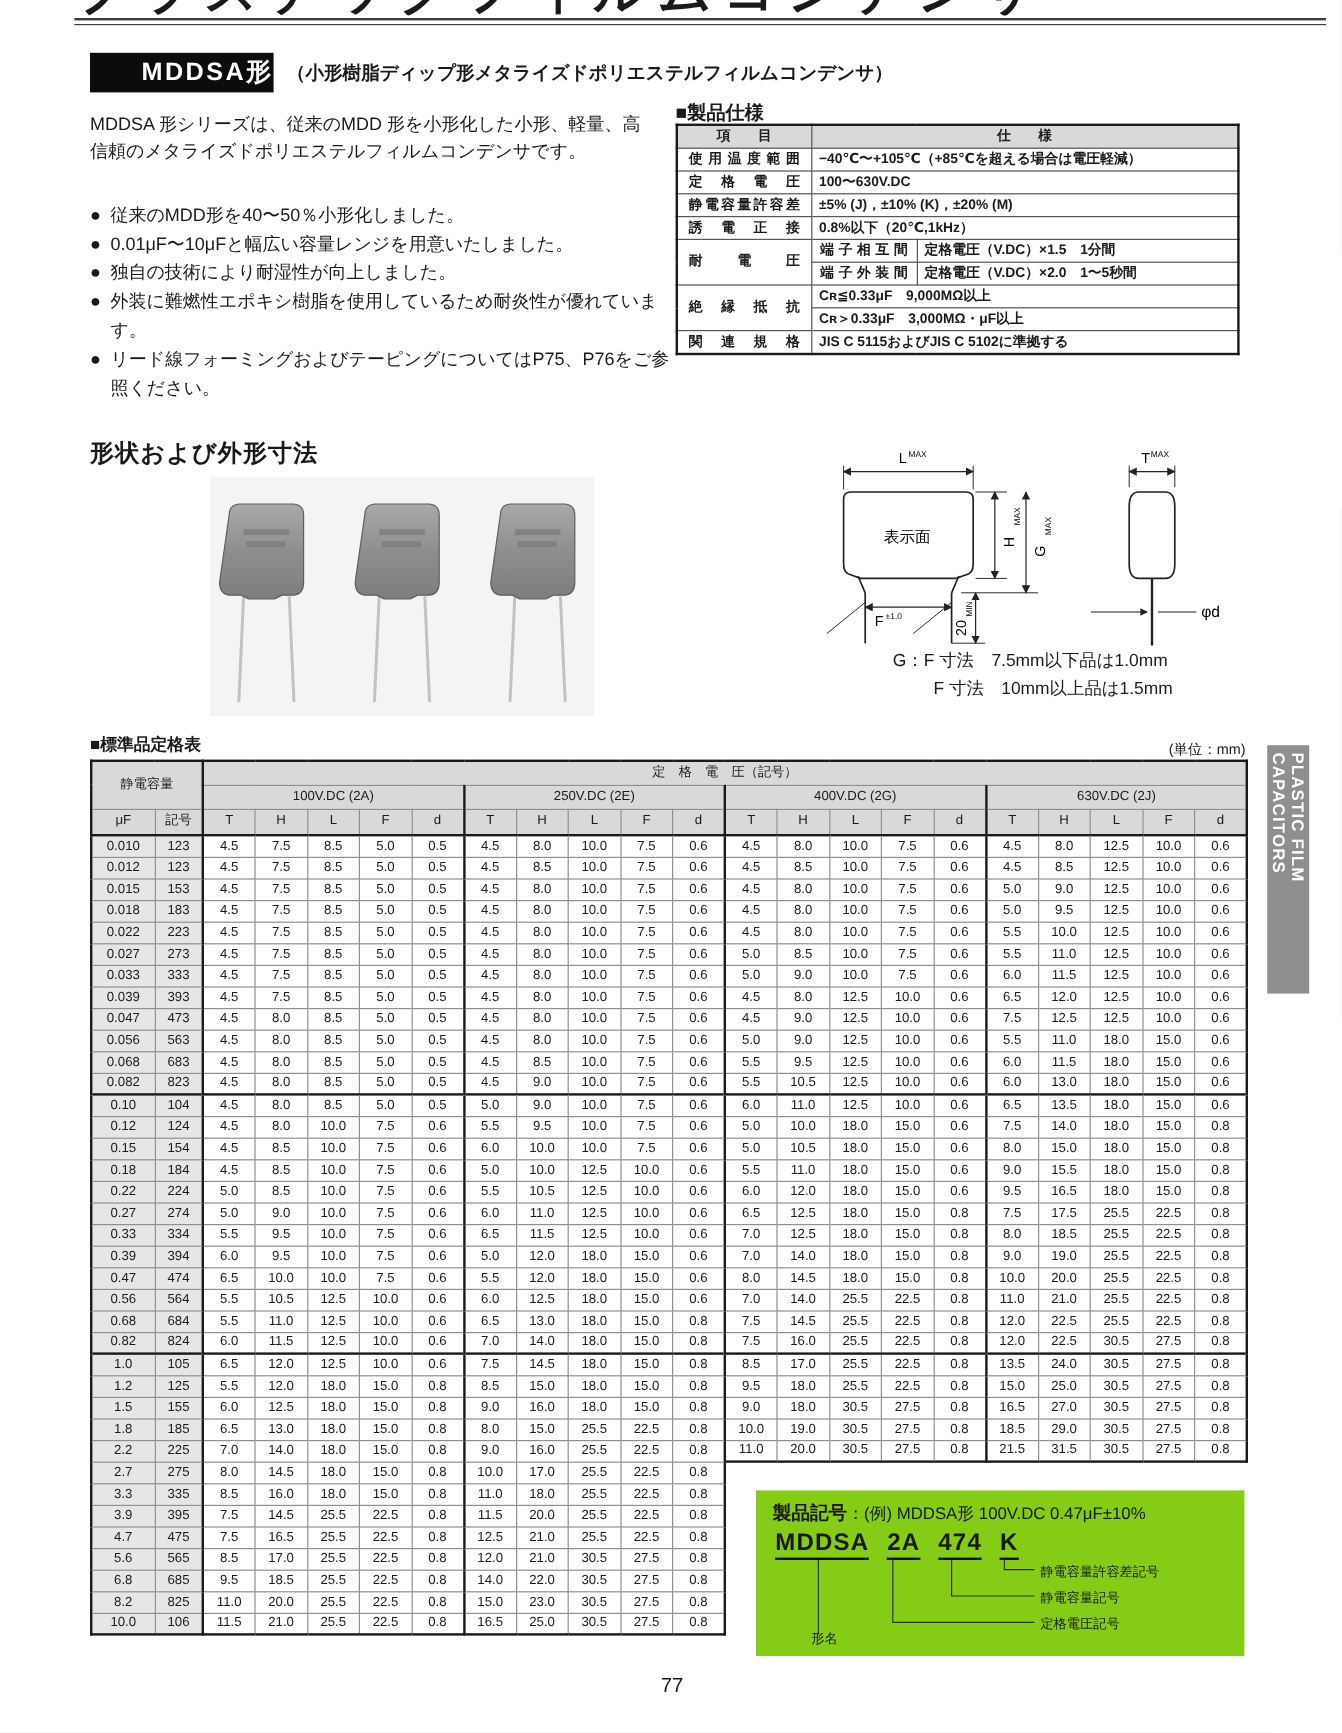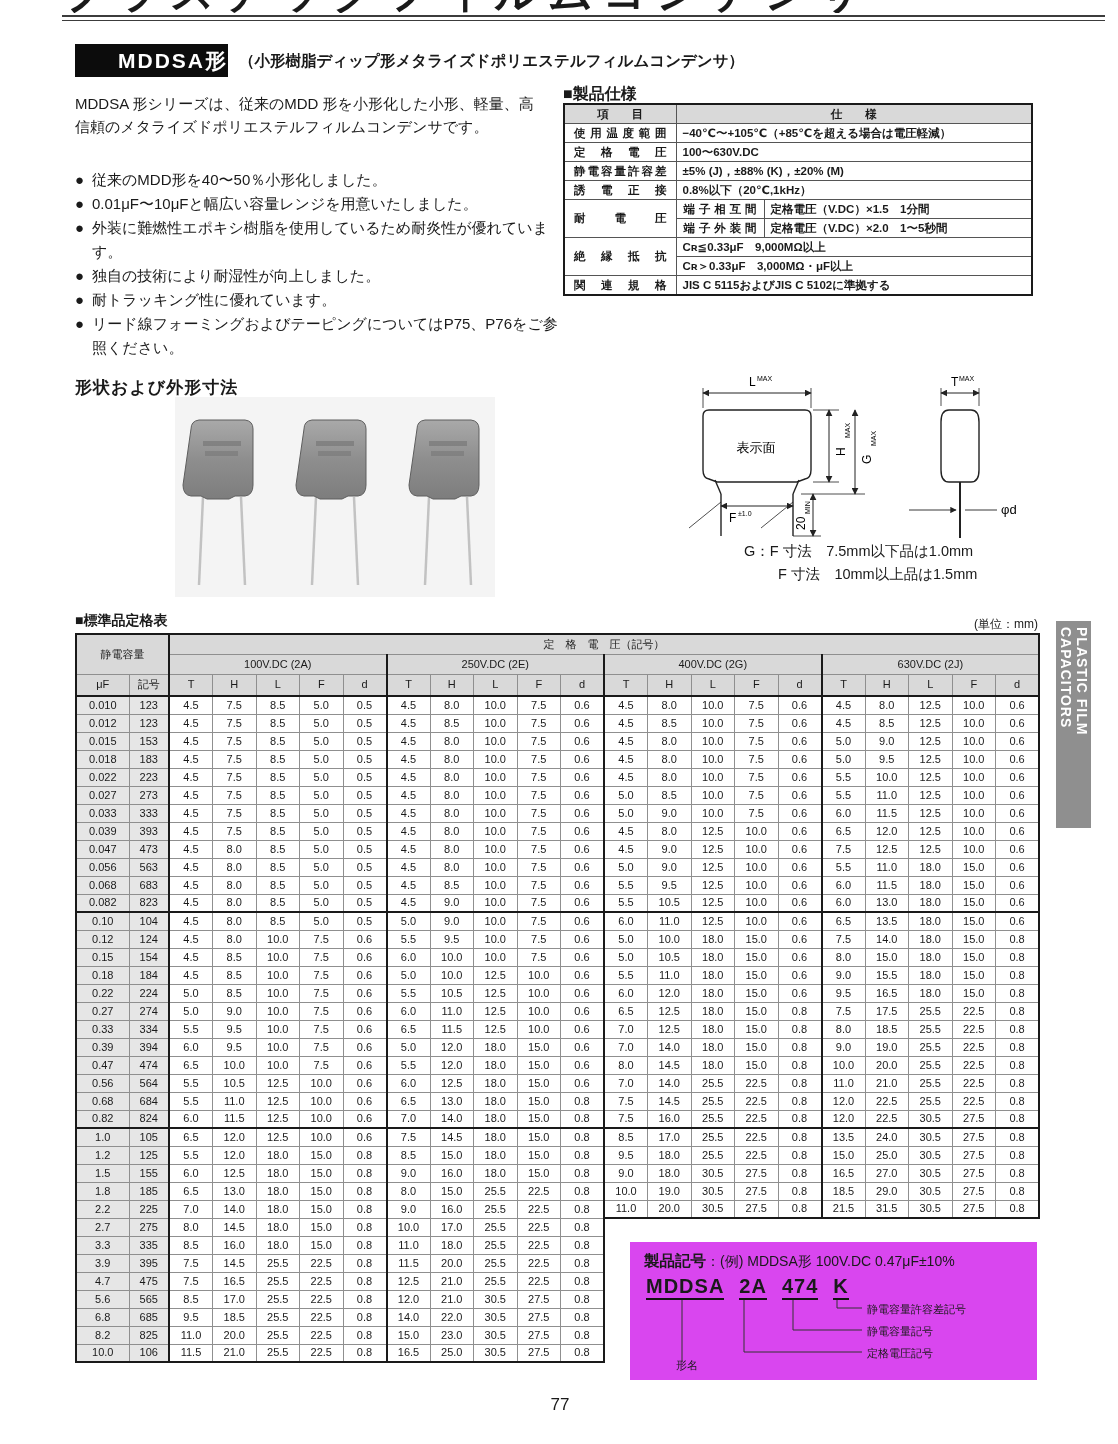--- a/index.html
+++ b/index.html
@@ -27,21 +27,21 @@
   .spec-title{left:563px;top:84px;font-size:16px;font-weight:bold;}
   table.spec{left:563px;top:103px;width:470px;border-collapse:collapse;table-layout:fixed;
              font-size:11.5px;position:absolute;}
   table.spec td{border:1px solid #555;height:18px;padding:0 6px;line-height:1.1;font-weight:bold;}
   table.spec{border:2px solid #1a1a1a;}
   table.spec .sh td{background:#d9d9d9;text-align:center;font-weight:bold;}
   table.spec .lbl{text-align:justify;text-align-last:justify;padding:0 9px;}
   table.spec .sub{text-align:justify;text-align-last:justify;padding:0 7px;}
 
   
-  .shape-title{left:75px;top:376px;font-size:17px;font-weight:bold;letter-spacing:1px;}
+  .shape-title{left:75px;top:364px;font-size:20px;font-weight:bold;letter-spacing:1px;}
   .photo{left:175px;top:397px;}
   .diagram{left:653px;top:360px;}
   .dim-notes{left:744px;top:540px;font-size:14.5px;line-height:1.6;}
   .dim-notes .n2{padding-left:34px;}
 
   
   .ratings-title{left:75px;top:612px;font-size:14px;font-weight:bold;}
   .unit{left:875px;top:616px;width:163px;font-size:12px;text-align:right;}
   table.rt{left:75px;top:633px;width:963px;border-collapse:collapse;table-layout:fixed;position:absolute;font-size:11px;}
   table.rt th,table.rt td{border:1px solid #8f8f8f;padding:0;text-align:center;font-weight:normal;line-height:1;}
@@ -50,21 +50,21 @@
   table.rt tbody tr{height:18px;}
   table.rt .hdr{background:#d9d9d9;}
   table.rt .capcol{background:#e6e6e6;}
   table.rt .thickL{border-left:2px solid #1a1a1a;}
   table.rt .thickR{border-right:2px solid #1a1a1a;}
   table.rt .thickT{border-top:2px solid #1a1a1a;}
   table.rt .thickB{border-bottom:2px solid #1a1a1a;}
   table.rt td.void{border:none;background:transparent;}
 
   
-  .pcbox{left:630px;top:1242px;width:407px;height:138px;background:#d946ef;}
+  .pcbox{left:630px;top:1242px;width:407px;height:138px;background:#84cc16;}
   .pcbox .line1{position:absolute;left:14px;top:9px;font-size:14px;}
   .pcbox .line1 b{font-size:15.5px;}
   .pcbox .segs{position:absolute;left:16px;top:33px;font-size:20px;font-weight:bold;letter-spacing:1px;}
   .pcbox .segs span{border-bottom:2px solid #111;padding-bottom:1px;margin-right:15px;}
   .pcbox .plabel{position:absolute;font-size:11px;}
   .pcbox svg{position:absolute;left:0;top:0;}
 
   
   .side-tab{left:1056px;top:621px;width:35px;height:207px;background:#8f8f8f;color:#fff;
             writing-mode:vertical-rl;text-orientation:mixed;font-size:14px;font-weight:bold;
@@ -87,27 +87,24 @@
   <div class="abs subtitle">（小形樹脂ディップ形メタライズドポリエステルフィルムコンデンサ）</div>
   <div class="abs intro">MDDSA 形シリーズは、従来のMDD 形を小形化した小形、軽量、高信頼のメタライズドポリエステルフィルムコンデンサです。</div>
   <ul class="abs features">
       <li>
         <span class="ftxt">従来のMDD形を40〜50％小形化しました。</span>
       </li>
       <li>
         <span class="ftxt">0.01μF〜10μFと幅広い容量レンジを用意いたしました。</span>
       </li>
       <li>
-        <span class="ftxt">外装に難燃性エポキシ樹脂を使用しているため耐炎性が優れています。</span>
-      </li>
-      <li>
         <span class="ftxt">独自の技術により耐湿性が向上しました。</span>
       </li>
       <li>
-        <span class="ftxt">耐トラッキング性に優れています。</span>
+        <span class="ftxt">外装に難燃性エポキシ樹脂を使用しているため耐炎性が優れています。</span>
       </li>
       <li>
         <span class="ftxt">リード線フォーミングおよびテーピングについてはP75、P76をご参照ください。</span>
       </li>
     </ul>
 
   <div class="abs spec-title">■製品仕様</div>
   <table class="spec">
     <colgroup>
         <col style="width:112px">
@@ -122,21 +119,21 @@
     <tr>
       <td class="lbl">使用温度範囲</td>
       <td colspan="2">−40℃〜+105℃（+85℃を超える場合は電圧軽減）</td>
     </tr>
     <tr>
       <td class="lbl">定格電圧</td>
       <td colspan="2">100〜630V.DC</td>
     </tr>
     <tr>
       <td class="lbl">静電容量許容差</td>
-      <td colspan="2">±5% (J)，±88% (K)，±20% (M)</td>
+      <td colspan="2">±5% (J)，±10% (K)，±20% (M)</td>
     </tr>
     <tr>
       <td class="lbl">誘電正接</td>
       <td colspan="2">0.8%以下（20℃,1kHz）</td>
     </tr>
     <tr>
       <td class="lbl" rowspan="2">耐電圧</td>
       <td class="sub">端子相互間</td>
       <td>定格電圧（V.DC）×1.5　1分間</td>
     </tr>

